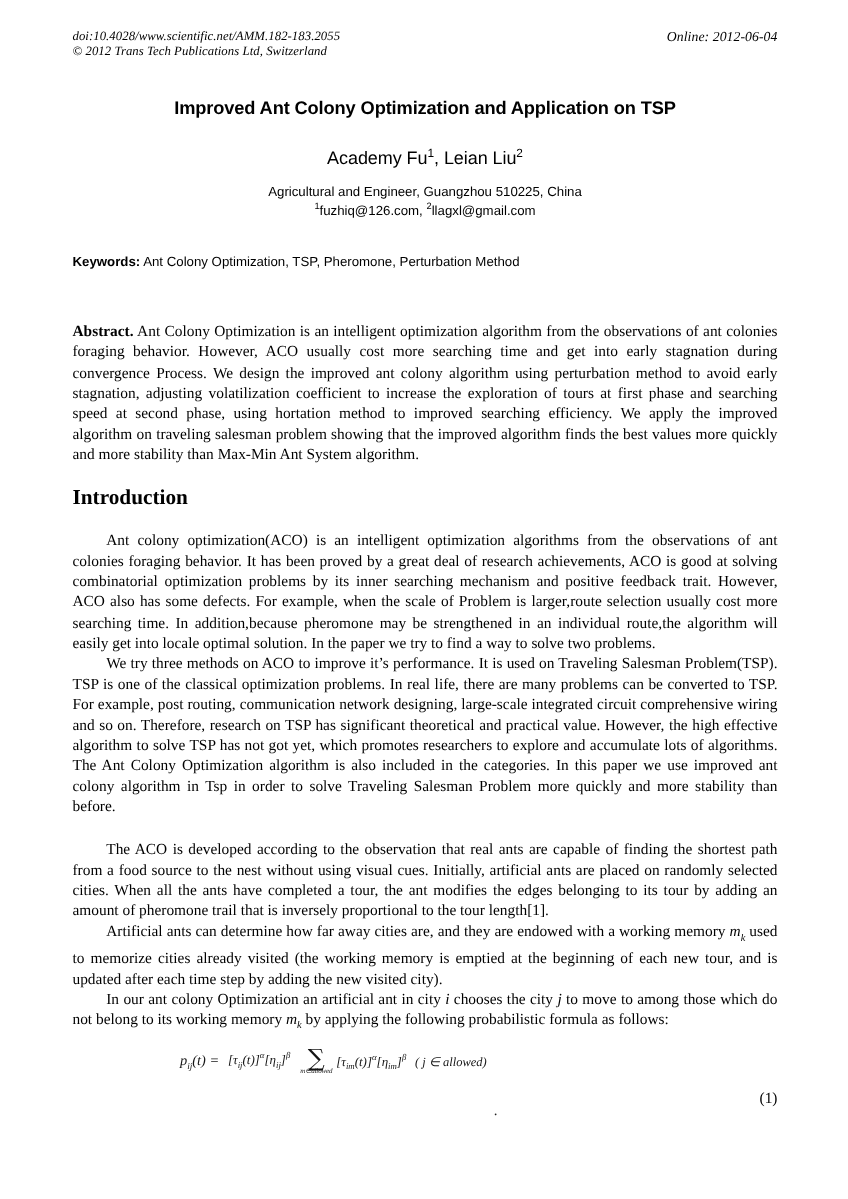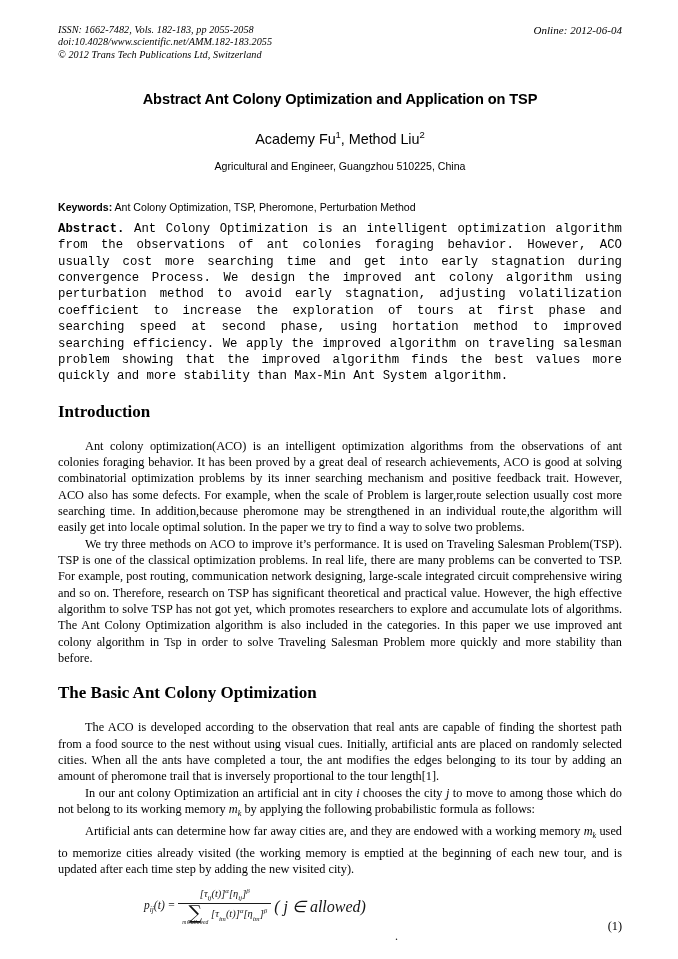--- a/index.html
+++ b/index.html
@@ -72,22 +72,22 @@
   .keywords {
     font-family: "Liberation Sans", sans-serif;
     font-size: 10.6px;
     margin-top: 26px;
     line-height: 14px;
   }
   .keywords b { font-weight: bold; }
 
   
   .abstract {
-    margin-top: 7px;
-    font-family: Liberation Mono, monospace;
+    margin-top: 40px;
+    font-family: Liberation Serif, serif;
     font-size: 12.3px;
     line-height: 16.35px;
     text-align: justify;
     text-justify: inter-word;
   }
   .abstract b { font-weight: bold; }
 
   h2.section {
     font-family: "Liberation Serif", serif;
     font-size: 17px;
@@ -130,21 +130,21 @@
   }
   .eq-lhs {
     font-style: italic;
     font-size: 11.5px;
     white-space: nowrap;
     padding-right: 3px;
   }
   .eq-lhs sub { font-size: 7.4px; font-style: italic; }
   .frac {
     display: inline-flex;
-    flex-direction: column;
+    flex-direction: row;
     align-items: center;
     line-height: 1.05;
   }
   .frac .num {
     padding: 0 4px 1px 4px;
     white-space: nowrap;
     font-size: 10.4px;
   }
   .frac .bar {
     width: 100%;
@@ -173,21 +173,21 @@
     font-size: 5.6px;
     font-style: italic;
     letter-spacing: -0.1px;
     margin-top: -1px;
   }
   .bracketed { font-style: italic; }
   .bracketed sub { font-size: 7px; font-style: italic; }
   .bracketed sup { font-size: 7px; font-style: italic; }
   .eq-cond {
     font-style: italic;
-    font-size: 16px;
+    font-size: 10px;
     padding-left: 3px;
     white-space: nowrap;
   }
   .eq-dot {
     position: absolute;
     left: 337px;
     top: 42px;
     font-size: 12px;
     color: #222;
   }
@@ -199,53 +199,52 @@
     font-size: 12.3px;
   }
 </style>
 </head>
 <body>
 
 <div class="page">
 
   <div class="jheader">
     <div class="online">Online: 2012-06-04</div>
-    <div class="line">ISSN: 1662-7482, Vols. 182-183, pp 2055-2058</div>
     <div class="line">doi:10.4028/www.scientific.net/AMM.182-183.2055</div>
     <div class="line">© 2012 Trans Tech Publications Ltd, Switzerland</div>
   </div>
 
-  <div class="title">Abstract Ant Colony Optimization and Application on TSP</div>
+  <div class="title">Improved Ant Colony Optimization and Application on TSP</div>
 
   <div class="authors">
-    <span>Academy Fu</span><sup>1</sup><span>, </span><span>Method Liu</span><sup>2</sup>
+    <span>Academy Fu</span><sup>1</sup><span>, </span><span>Leian Liu</span><sup>2</sup>
   </div>
 
   <div class="affil">
     <div>Agricultural and Engineer, Guangzhou 510225, China</div>
+    <div><sup>1</sup><span>fuzhiq@126.com,</span> <sup>2</sup><span>llagxl@gmail.com</span></div>
   </div>
 
   <div class="keywords">
     <b>Keywords:</b><span> Ant Colony Optimization, TSP, Pheromone, Perturbation Method</span>
   </div>
 
   <div class="abstract">
     <b>Abstract.</b><span> Ant Colony Optimization is an intelligent optimization algorithm from the observations of ant colonies foraging behavior. However, ACO usually cost more searching time and get into early stagnation during convergence Process. We design the improved ant colony algorithm using perturbation method to avoid early stagnation, adjusting volatilization coefficient to increase the exploration of tours at first phase and searching speed at second phase, using hortation method to improved searching efficiency. We apply the improved algorithm on traveling salesman problem showing that the improved algorithm finds the best values more quickly and more stability than Max-Min Ant System algorithm.</span>
   </div>
 
   <h2 class="section">Introduction</h2>
   <p class="body first">Ant colony optimization(ACO) is an intelligent optimization algorithms from the observations of ant colonies foraging behavior. It has been proved by a great deal of research achievements, ACO is good at solving combinatorial optimization problems by its inner searching mechanism and positive feedback trait. However, ACO also has some defects. For example, when the scale of Problem is larger,route selection usually cost more searching time. In addition,because pheromone may be strengthened in an individual route,the algorithm will easily get into locale optimal solution. In the paper we try to find a way to solve two problems.</p>
   <p class="body">We try three methods on ACO to improve it’s performance. It is used on Traveling Salesman Problem(TSP). TSP is one of the classical optimization problems. In real life, there are many problems can be converted to TSP. For example, post routing, communication network designing, large-scale integrated circuit comprehensive wiring and so on. Therefore, research on TSP has significant theoretical and practical value. However, the high effective algorithm to solve TSP has not got yet, which promotes researchers to explore and accumulate lots of algorithms. The Ant Colony Optimization algorithm is also included in the categories. In this paper we use improved ant colony algorithm in Tsp in order to solve Traveling Salesman Problem more quickly and more stability than before.</p>
 
-  <h2 class="section">The Basic Ant Colony Optimization</h2>
   <p class="body first">The ACO is developed according to the observation that real ants are capable of finding the shortest path from a food source to the nest without using visual cues. Initially, artificial ants are placed on randomly selected cities. When all the ants have completed a tour, the ant modifies the edges belonging to its tour by adding an amount of pheromone trail that is inversely proportional to the tour length[1].</p>
 
+  <p class="body"><span>Artificial ants can determine how far away cities are, and they are endowed with a working memory </span><i class="mvar"><span>m</span><sub>k</sub></i><span> used to memorize cities already visited (the working memory is emptied at the beginning of each new tour, and is updated after each time step by adding the new visited city).</span></p>
+
   <p class="body"><span>In our ant colony Optimization   an artificial ant in city </span><i class="mvar">i</i><span> chooses the city </span><i class="mvar">j</i><span> to move to among those which do not belong to its working memory </span><i class="mvar"><span>m</span><sub>k</sub></i><span> by applying the following probabilistic formula as follows:</span></p>
-
-  <p class="body"><span>Artificial ants can determine how far away cities are, and they are endowed with a working memory </span><i class="mvar"><span>m</span><sub>k</sub></i><span> used to memorize cities already visited (the working memory is emptied at the beginning of each new tour, and is updated after each time step by adding the new visited city).</span></p>
 
   <div class="eqwrap">
     <div class="equation">
       <span class="eq-lhs"><span>p</span><sub>ij</sub><span>(t) =</span></span>
 
       <span class="frac">
         <span class="num"><span class="bracketed">[<span>τ</span><sub>ij</sub><span>(t)</span>]<sup>α</sup></span><span class="bracketed">[<span>η</span><sub>ij</sub>]<sup>β</sup></span></span>
         <span class="bar"></span>
         <span class="den">
             <span class="sumblk">

